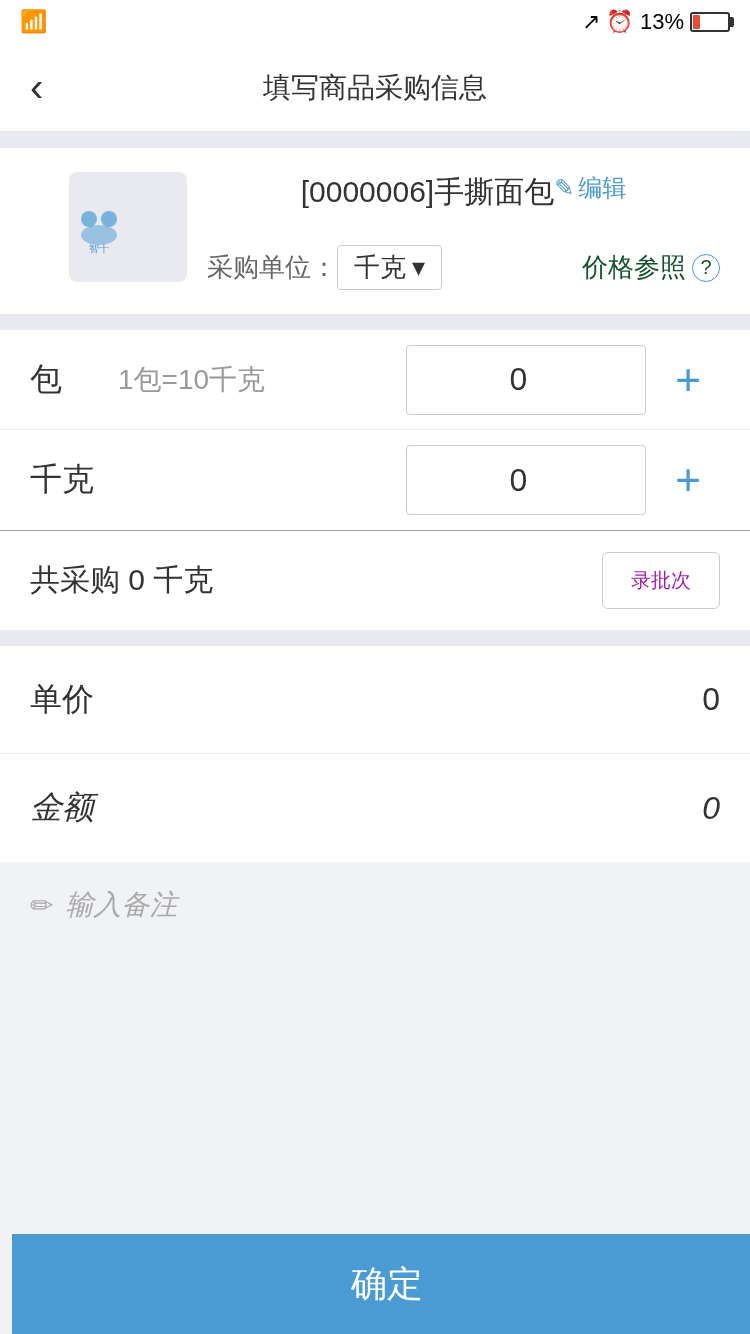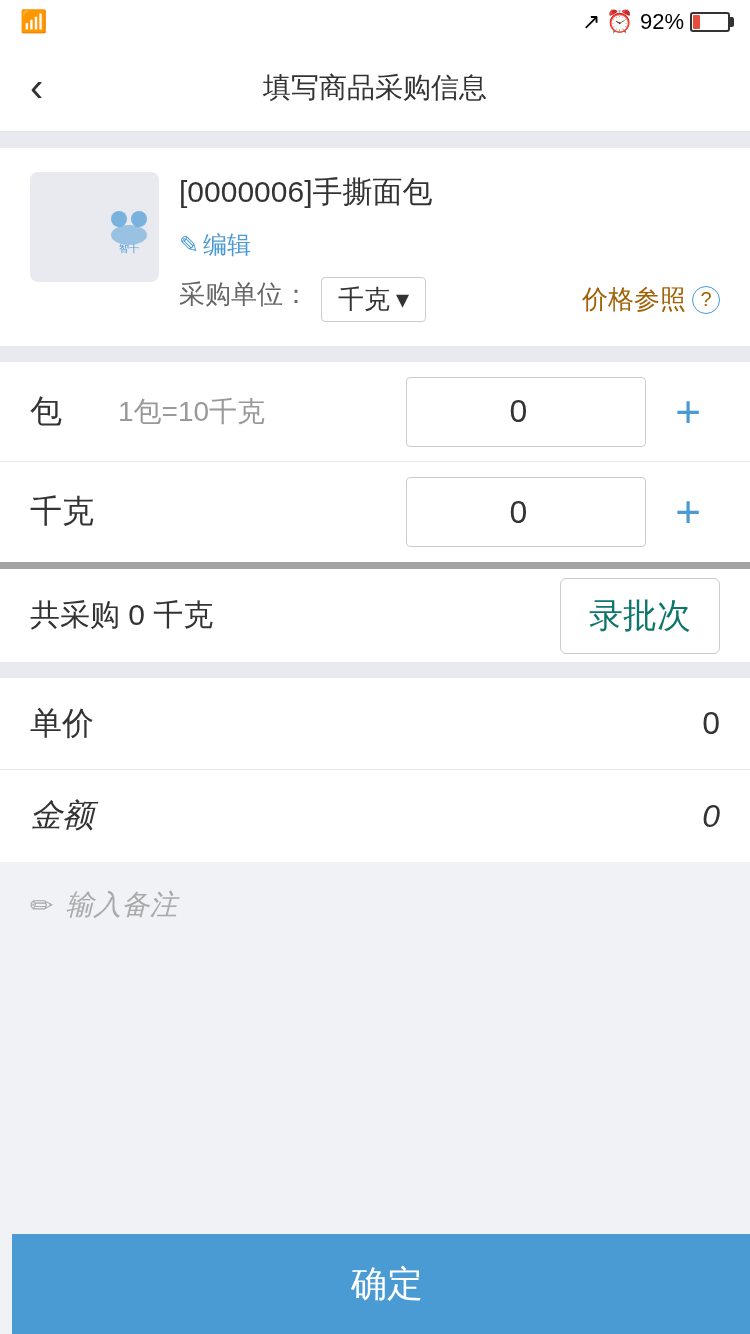--- a/index.html
+++ b/index.html
@@ -73,41 +73,42 @@
 
     
     .product-card {
       background: #fff;
       padding: 24px 30px;
       display: flex;
       align-items: flex-start;
       gap: 20px;
     }
     .product-img {
-      width: 129px;
+      width: 118px;
       height: 110px;
       background: #e8eaf0;
       border-radius: 8px;
       display: flex;
       align-items: center;
-      justify-content: flex-end;
+      justify-content: flex-start;
       flex-shrink: 0;
       font-size: 38px;
       color: #4a9ad4;
+      margin-left: 39px;
     }
     .product-info { flex: 1; }
     .product-name {
       font-size: 30px;
       color: #333;
       font-weight: 500;
       margin-bottom: 16px;
     }
     .product-unit-row {
       display: flex;
-      gap: 12px;
+      align-items: center;
       font-size: 26px;
       color: #666;
     }
     .unit-select {
       border: 1px solid #ccc;
       border-radius: 4px;
       padding: 4px 16px;
       font-size: 26px;
       color: #333;
       background: #fff;
@@ -118,21 +119,21 @@
     .edit-btn {
       font-size: 24px;
       color: #4a9ad4;
       display: flex;
       align-items: center;
       gap: 4px;
       cursor: pointer;
     }
     .price-ref-btn {
       font-size: 26px;
-      color: #a16207;
+      color: #14532d;
       display: flex;
       align-items: center;
       gap: 6px;
       cursor: pointer;
     }
 
     
     .input-section {
       background: #fff;
       margin-top: 0;
@@ -182,47 +183,47 @@
       font-weight: 300;
     }
 
     
     .total-row {
       background: #fff;
       display: flex;
       align-items: center;
       padding: 14px 30px;
       height: 100px;
-      border-top: 7px solid #a3a3a3;
+      border-top: 1px solid #a3a3a3;
     }
     .total-label {
       font-size: 30px;
       color: #333;
     }
     .batch-btn {
       margin-left: auto;
       border: 1.5px solid #ccc;
       border-radius: 6px;
       padding: 14px 28px;
-      font-size: 34px;
-      color: #0f766e;
+      font-size: 20px;
+      color: #a21caf;
       background: #fff;
       cursor: pointer;
     }
 
     
     .price-section {
       background: #fff;
       margin-top: 0;
     }
     .price-row {
       display: flex;
       align-items: center;
       padding: 0 30px;
-      height: 92px;
+      height: 108px;
       border-bottom: 1px solid #e8eaf0;
     }
     .price-row:last-child { border-bottom: none; font-style: italic; }
     .price-label {
       font-size: 32px;
       color: #333;
     }
     .price-value {
       margin-left: auto;
       font-size: 32px;
@@ -273,21 +274,21 @@
 </head>
 <body>
 
 <div class="status-bar">
   <div class="status-left">
     <span class="wifi-icon">📶</span>
   </div>
   <div class="status-right">
     <span>↗</span>
     <span>⏰</span>
-    <span>92%</span>
+    <span>13%</span>
     <span class="battery-icon">
       <span class="battery-fill"></span>
     </span>
   </div>
 </div>
 
 <div class="nav-bar">
   <span class="nav-back">‹</span>
   <span class="nav-title">填写商品采购信息</span>
 </div>
@@ -296,21 +297,21 @@
 <div class="product-card">
   <div class="product-img">
     <svg width="60" height="60" viewBox="0 0 60 60">
       <circle cx="20" cy="22" r="8" fill="#4a9ad4" opacity="0.7"></circle>
       <circle cx="40" cy="22" r="8" fill="#4a9ad4" opacity="0.7"></circle>
       <ellipse cx="30" cy="38" rx="18" ry="10" fill="#4a9ad4" opacity="0.5"></ellipse>
       <text x="30" y="55" text-anchor="middle" font-size="10" fill="#4a9ad4">智十</text>
     </svg>
   </div>
   <div class="product-info">
-    <div style="display:flex; justify-content:center; align-items:flex-start; margin-bottom:16px;flex-direction:column;">
+    <div style="display:flex; justify-content:center; align-items:flex-start; margin-bottom:16px;">
       <span class="product-name">[0000006]手撕面包</span>
       <span class="edit-btn">
         <span>✎</span>
         <span>编辑</span>
       </span>
     </div>
     <div style="display:flex; justify-content:space-between; align-items:center;">
       <div class="product-unit-row">
         <span>采购单位：</span>
         <span class="unit-select">

